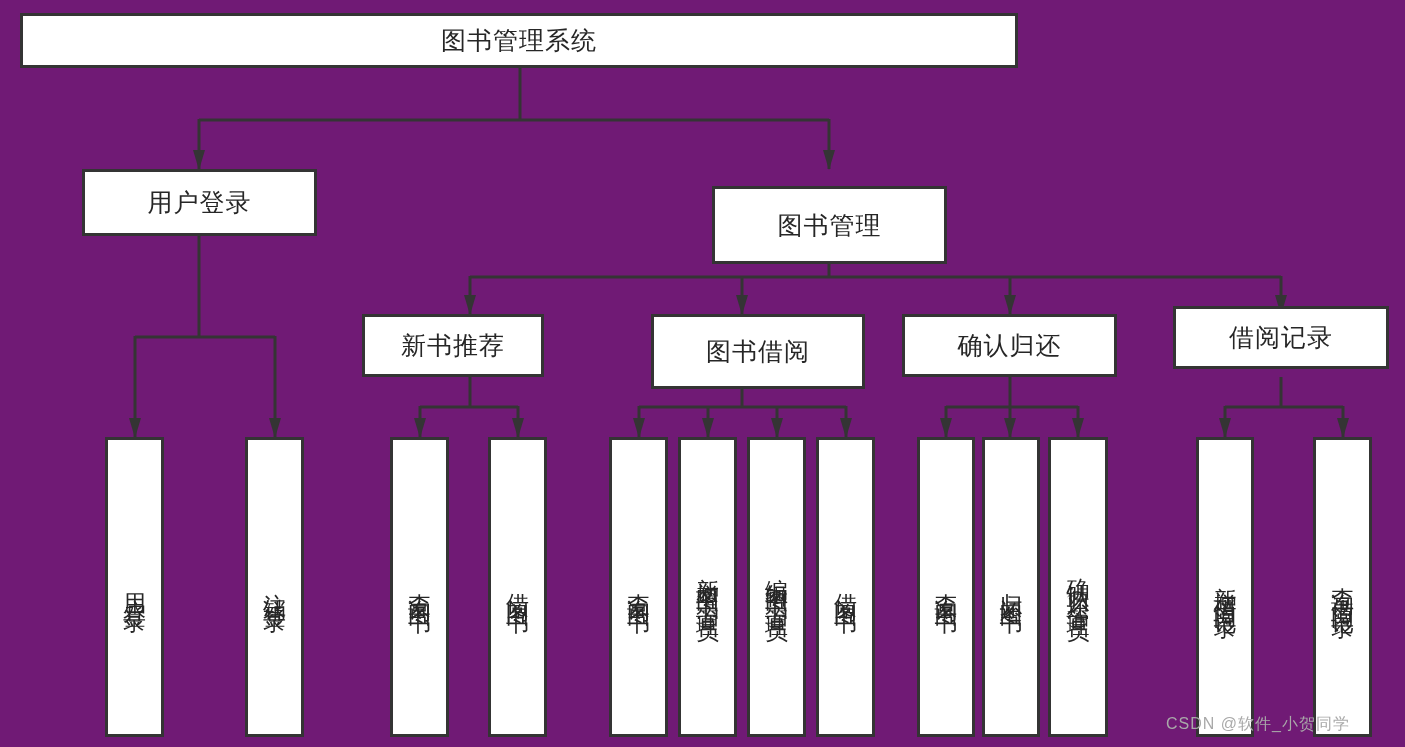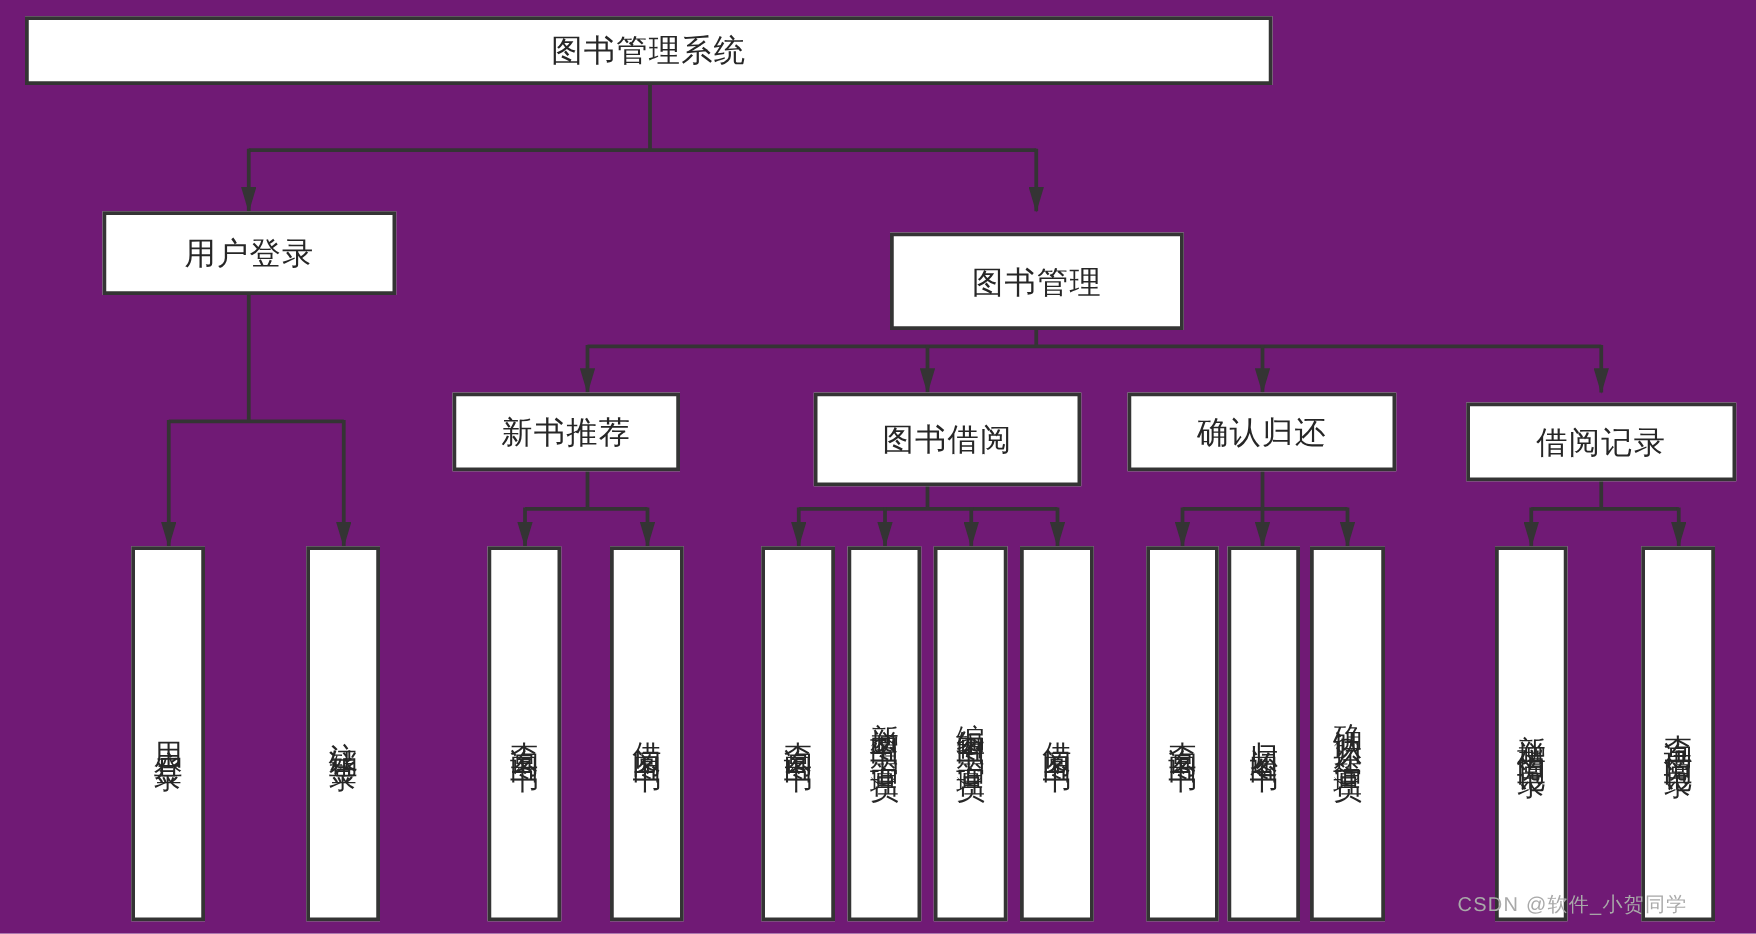--- a/index.html
+++ b/index.html
@@ -106,21 +106,21 @@
   </svg>
 
   <div class="box hbox" style="left:20px; top:13px; width:998px; height:55px;">图书管理系统</div>
 
   <div class="box hbox" style="left:82px; top:169px; width:235px; height:67px;">用户登录</div>
   <div class="box hbox" style="left:712px; top:186px; width:235px; height:78px;">图书管理</div>
 
   <div class="box hbox" style="left:362px; top:314px; width:182px; height:63px;">新书推荐</div>
   <div class="box hbox" style="left:635px; top:314px; width:214px; height:75px;margin-left:16px;">图书借阅</div>
   <div class="box hbox" style="left:902px; top:314px; width:215px; height:63px;">确认归还</div>
-  <div class="box hbox" style="left:1173px; top:322px; width:216px; height:63px;">借阅记录</div>
+  <div class="box hbox" style="left:1173px; top:306px; width:216px; height:63px;">借阅记录</div>
 
   <div class="box vbox" style="left:105px; top:437px; width:59px; height:300px;">
     <span class="vlabel">用户登录</span>
   </div>
   <div class="box vbox" style="left:245px; top:437px; width:59px; height:300px;">
     <span class="vlabel">注销登录</span>
   </div>
 
   <div class="box vbox" style="left:390px; top:437px; width:59px; height:300px;">
     <span class="vlabel">查询图书</span>

